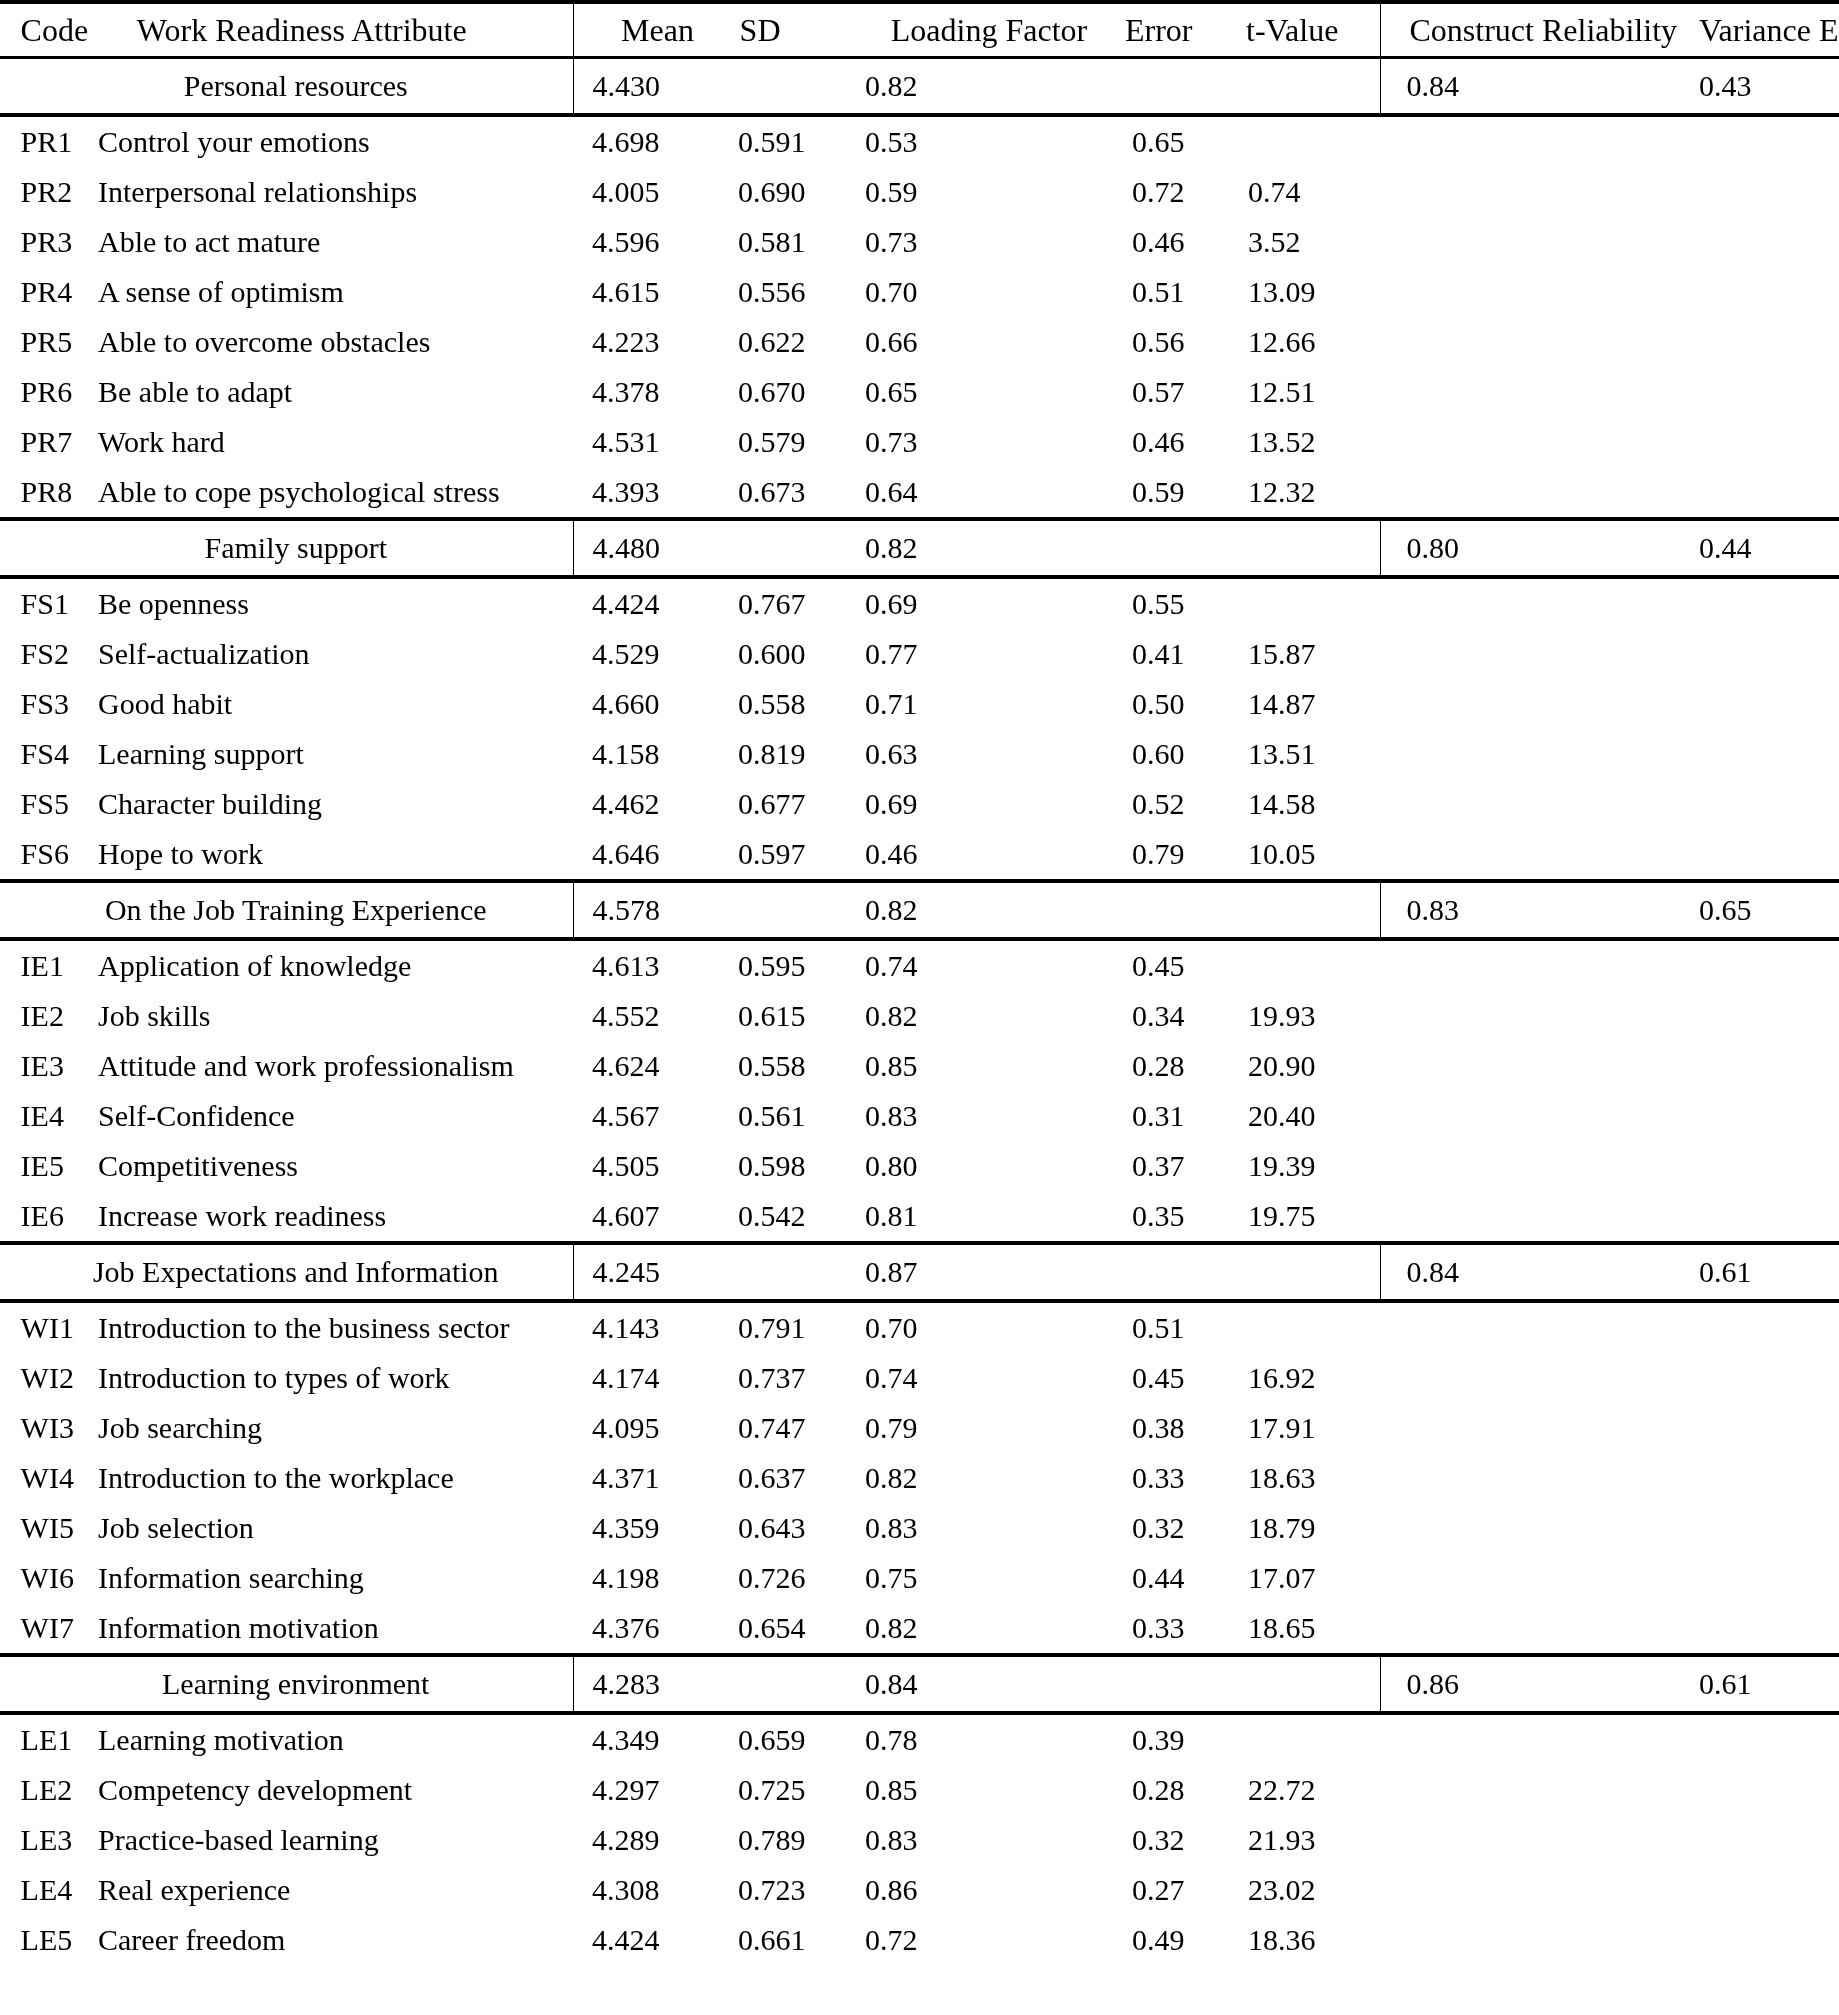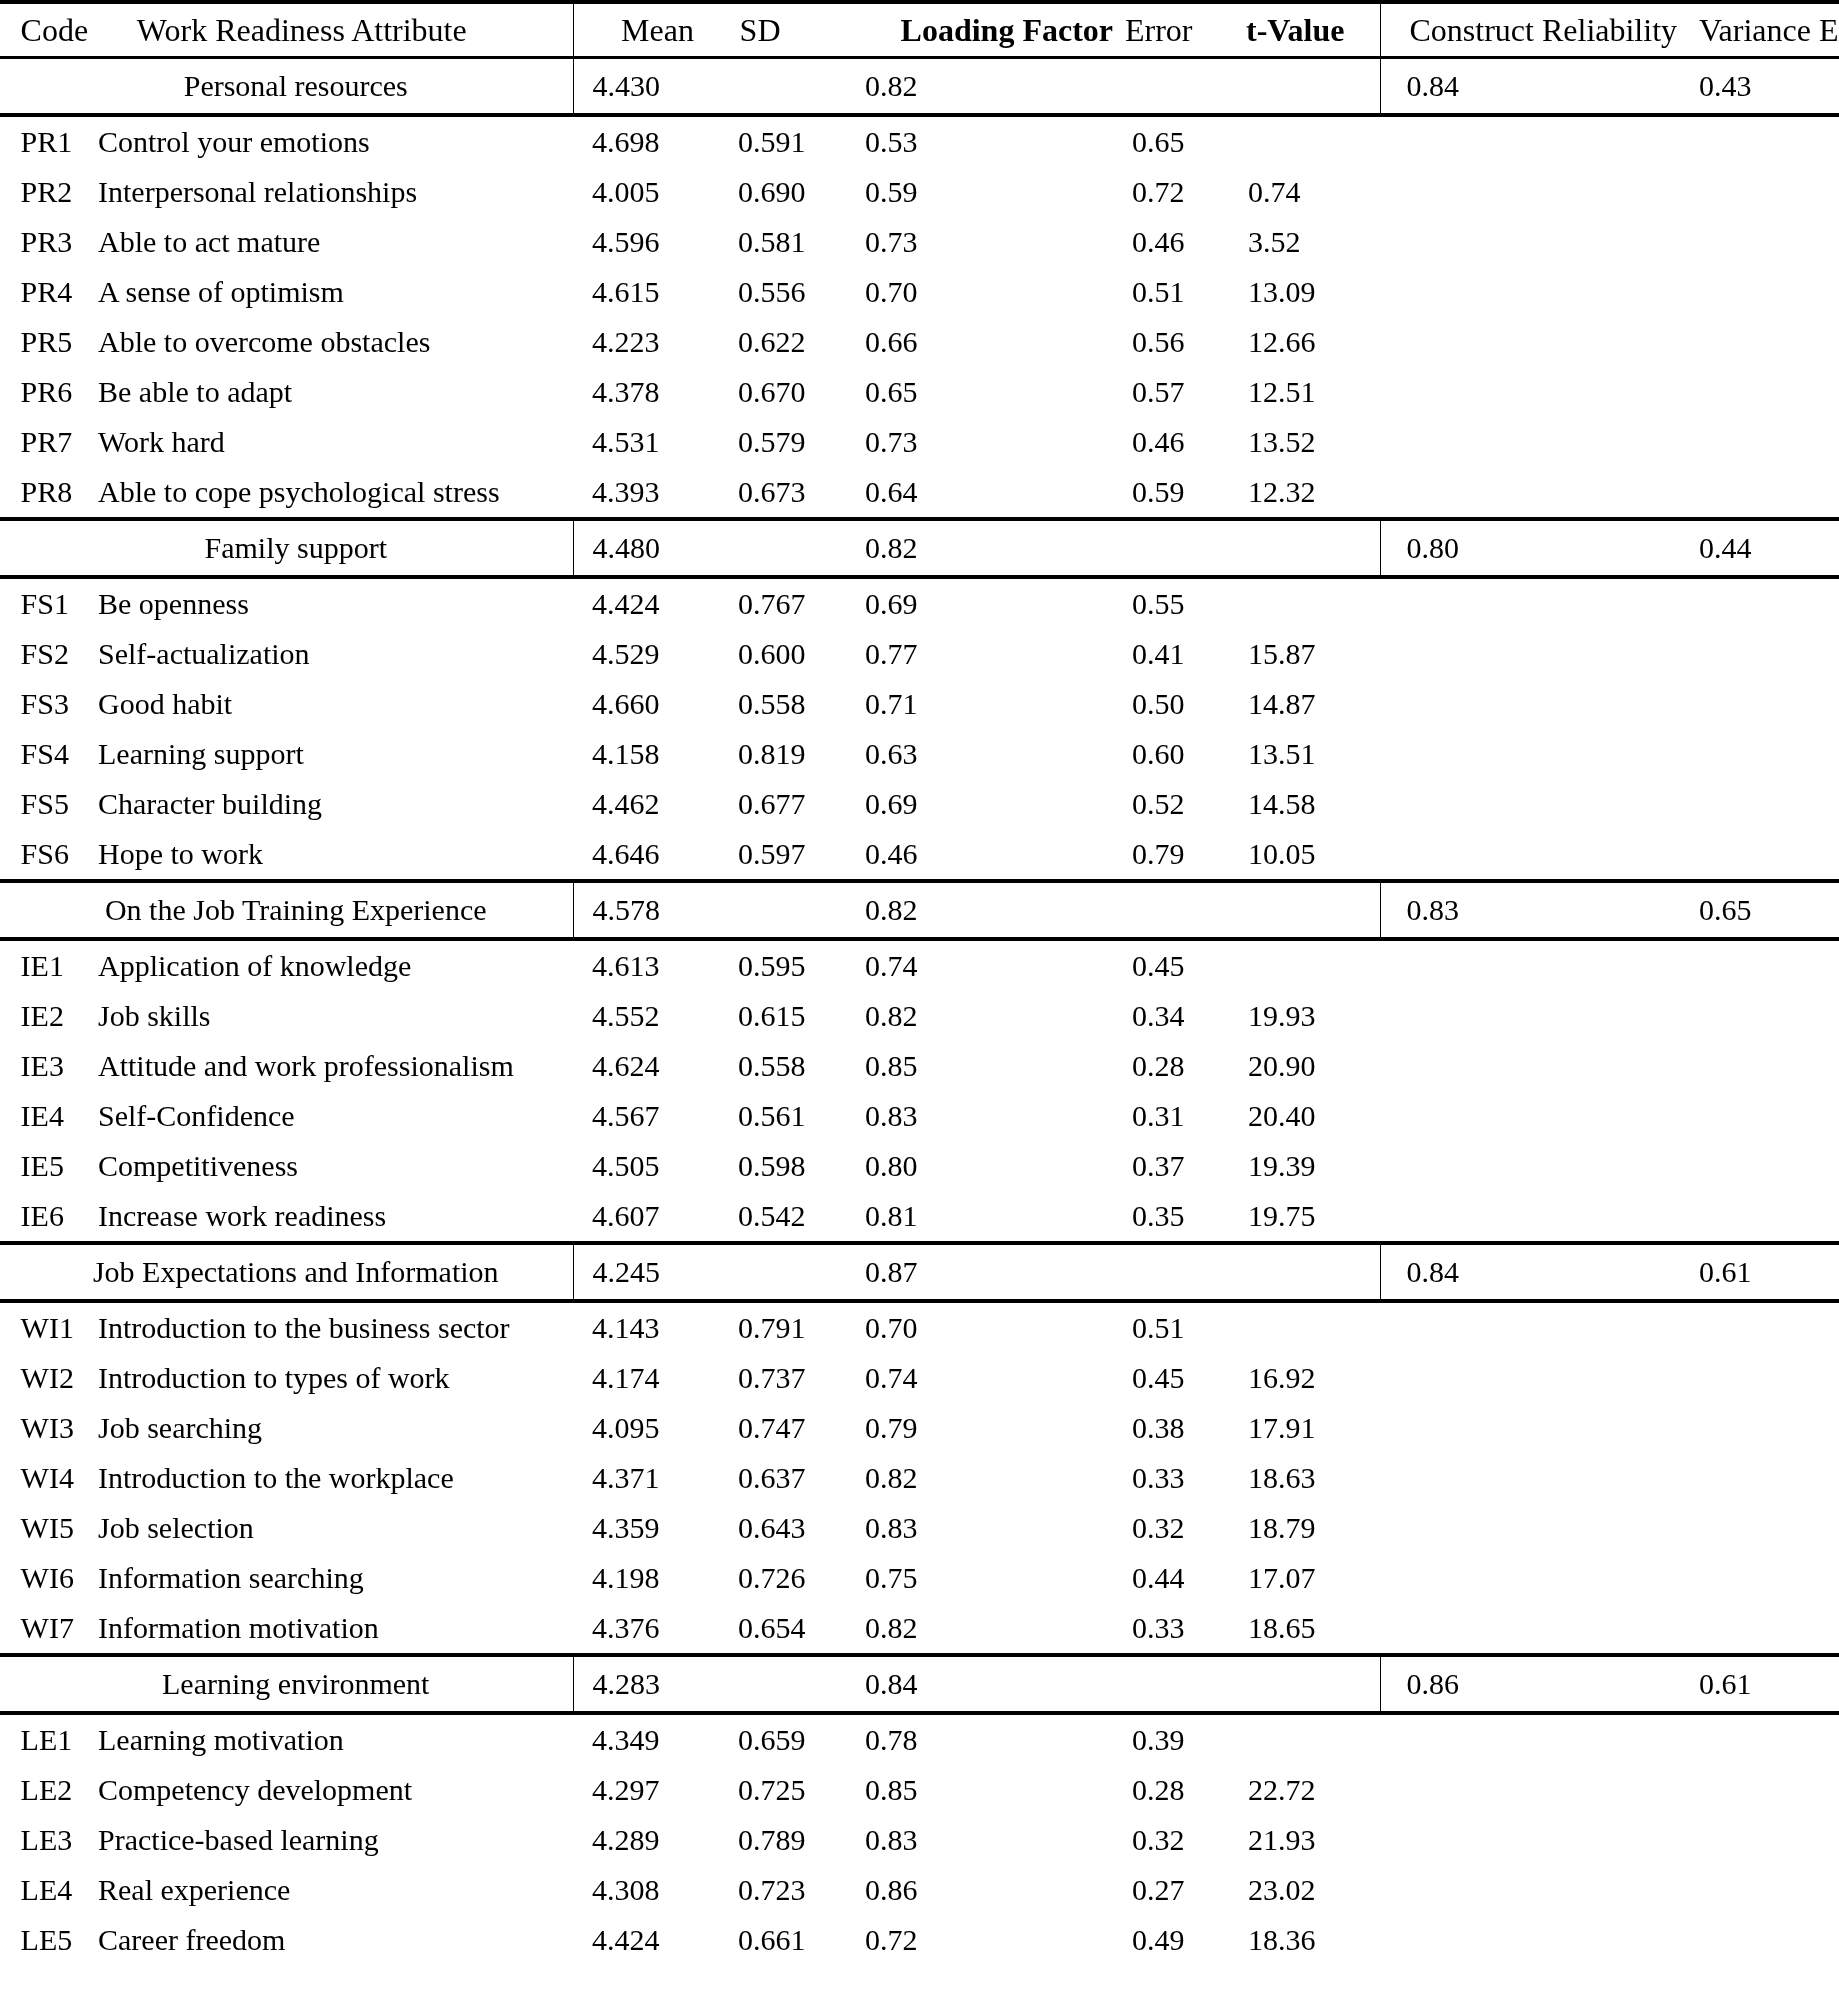--- a/index.html
+++ b/index.html
@@ -67,23 +67,23 @@
   .pad-num  { padding-left: 19px !important; }
   .pad-numwide { padding-left: 26px !important; }
 
   tr.data td { height: 50px; }
 
   
   .hdr .h-code { padding-left: 20.6px !important; text-align: left; }
   .hdr .h-attr { text-align: center; padding-right: 55px !important;}
   .hdr .h-mean { text-align: center; padding-left: 22.4px !important; }
   .hdr .h-sd   { text-align: left; padding-left: 20.6px !important; }
-  .hdr .h-load { text-align: right; padding-left: 19px !important; font-weight: bold; }
+  .hdr .h-load { text-align: center; padding-left: 19px !important; }
   .hdr .h-err  { text-align: left; padding-left: 12px !important; }
-  .hdr .h-tval { text-align: left; padding-left: 17px !important; font-weight: bold; }
+  .hdr .h-tval { text-align: left; padding-left: 17px !important; }
   .hdr .h-cr   { text-align: left; padding-left: 29px !important; }
   .hdr .h-ve   { text-align: left; padding-left: 26px !important; }
 
   .sect .s-name { padding-left: 19px !important; text-align: center; }
 </style>
 </head>
 <body>
 
 <div id="sheet">
   <table class="wr">

